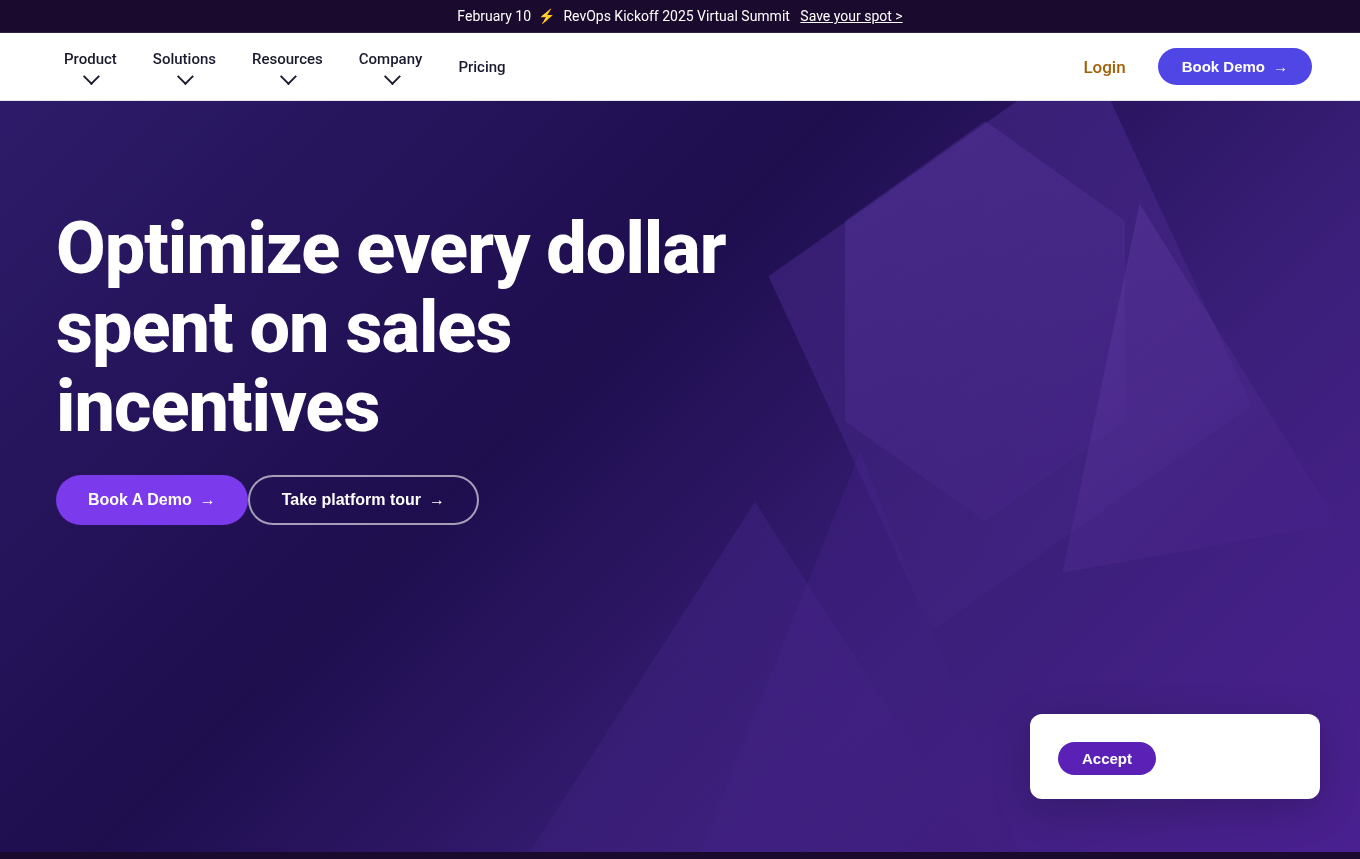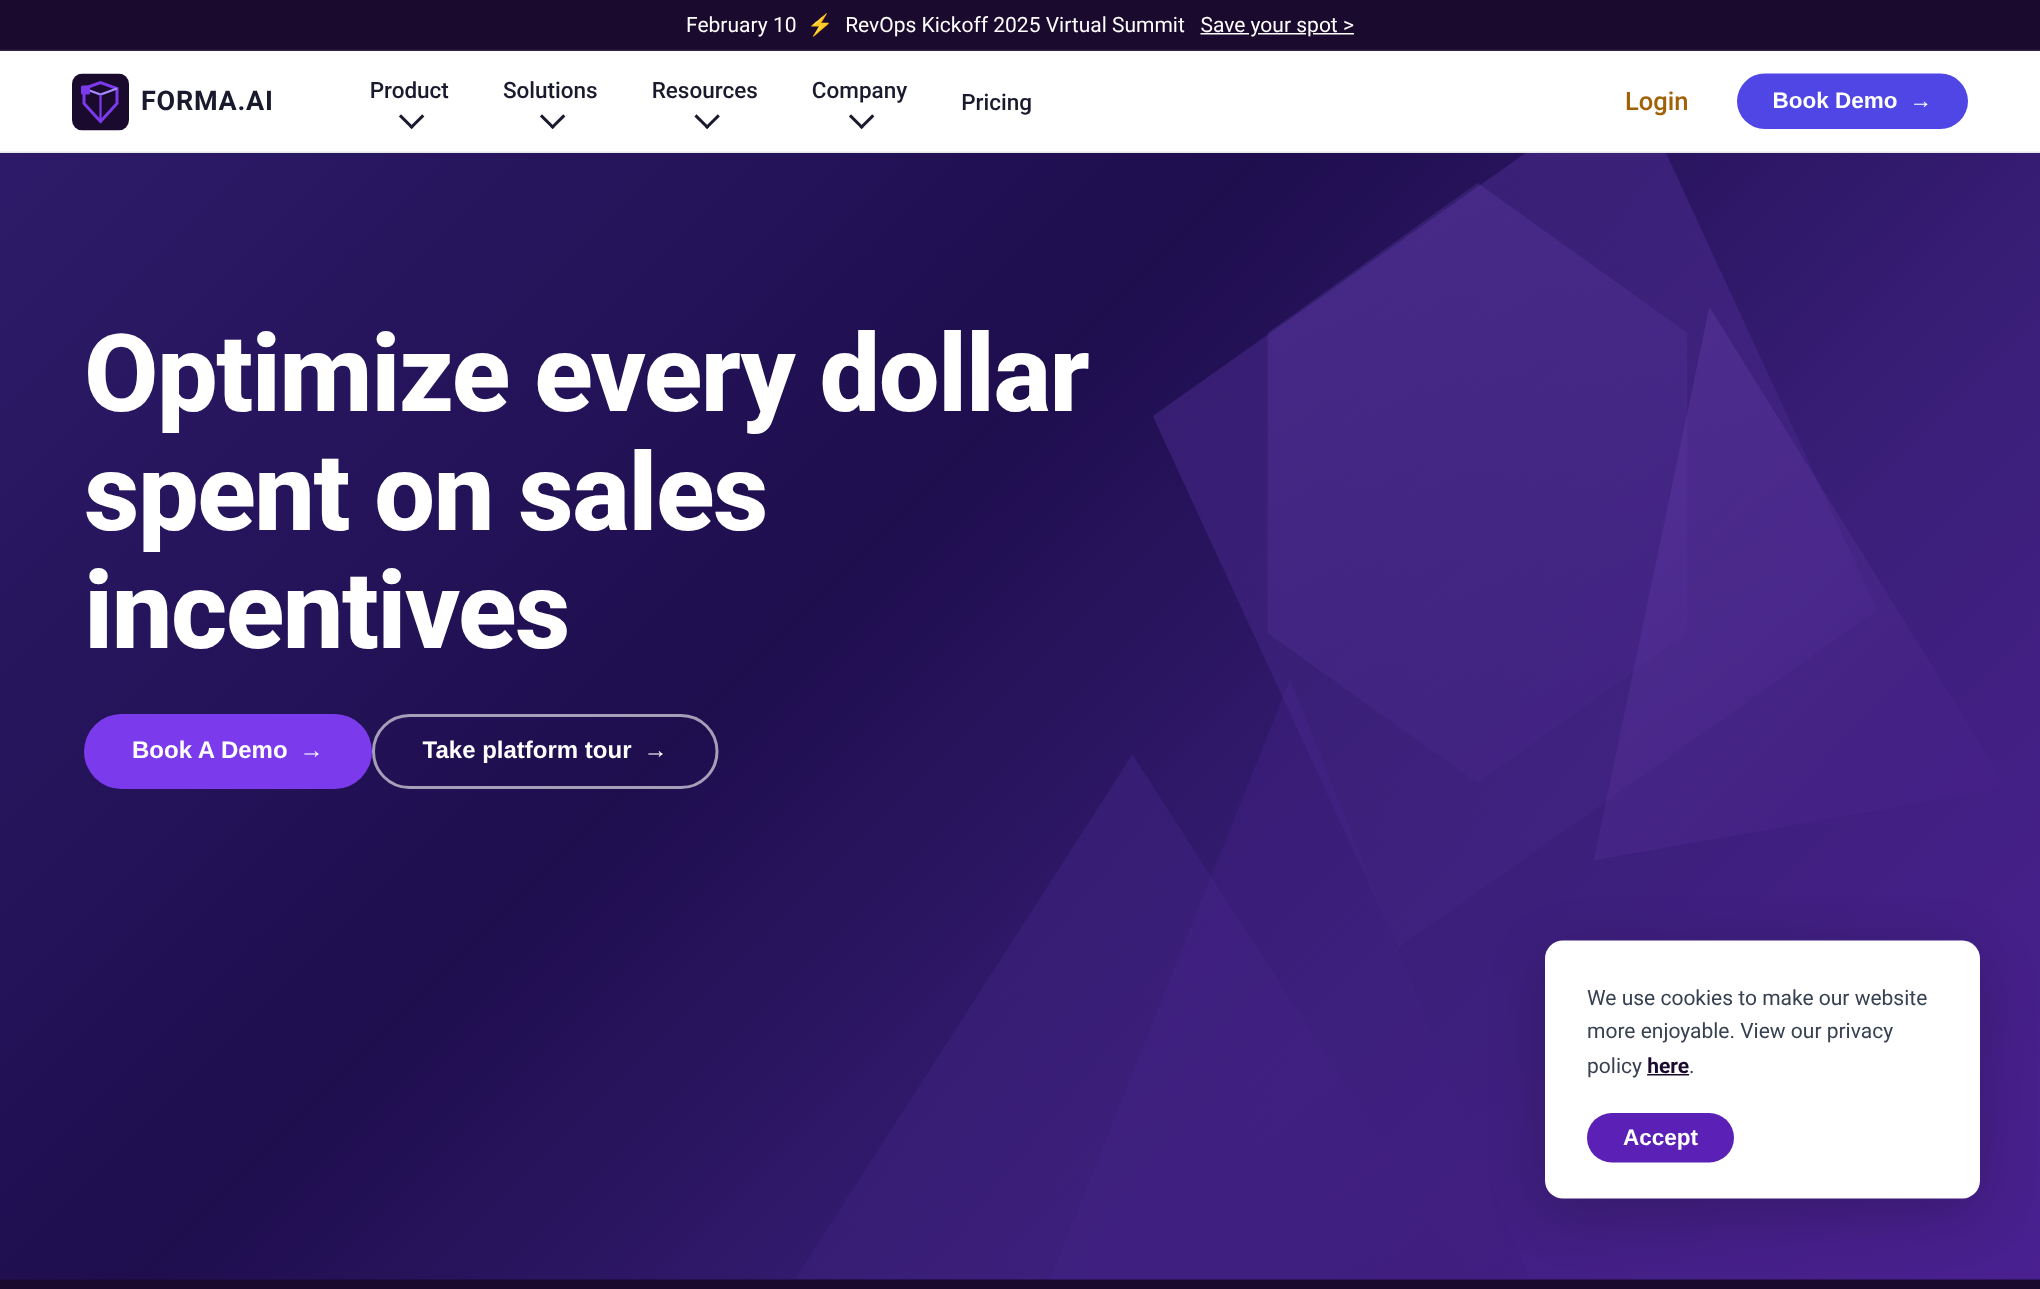--- a/index.html
+++ b/index.html
@@ -292,32 +292,20 @@
   <span>
     <span>February 10</span>
     <span class="flash-icon">⚡</span>
     <span>RevOps Kickoff 2025 Virtual Summit</span>
     &nbsp;
     <a>Save your spot &gt;</a>
   </span>
 </div>
 
 <nav>
-  <a class="logo" href="#">
-    <div class="logo-svg">
-      <svg width="38" height="38" viewBox="0 0 38 38" fill="none">
-        <rect width="38" height="38" rx="7" fill="#1a0a2e"></rect>
-        <path d="M8 10 L19 6 L30 10 L30 20 L19 32 L8 20 Z" fill="none" stroke="#7c3aed" stroke-width="2"></path>
-        <path d="M8 10 L19 14 L30 10" fill="none" stroke="#a78bfa" stroke-width="1.5"></path>
-        <path d="M19 14 L19 32" fill="none" stroke="#7c3aed" stroke-width="1.5"></path>
-        <rect x="6" y="8" width="6" height="6" rx="1" fill="#7c3aed"></rect>
-      </svg>
-    </div>
-    <span class="logo-text">FORMA.AI</span>
-  </a>
 
   <div class="nav-links">
     <a class="nav-item">
       <span>Product</span>
       <span class="chevron-down"></span>
     </a>
     <a class="nav-item">
       <span>Solutions</span>
       <span class="chevron-down"></span>
     </a>
@@ -358,17 +346,14 @@
       </button>
       <button class="btn-outline">
         <span>Take platform tour</span>
         <span>→</span>
       </button>
     </div>
   </div>
 </section>
 
 <div class="cookie-banner">
-  <p class="cookie-text">
-    <span>We use cookies to make our website more enjoyable. View our privacy policy </span><a>here</a><span>.</span>
-  </p>
   <button class="accept-btn">Accept</button>
 </div>
 
 </body></html>

